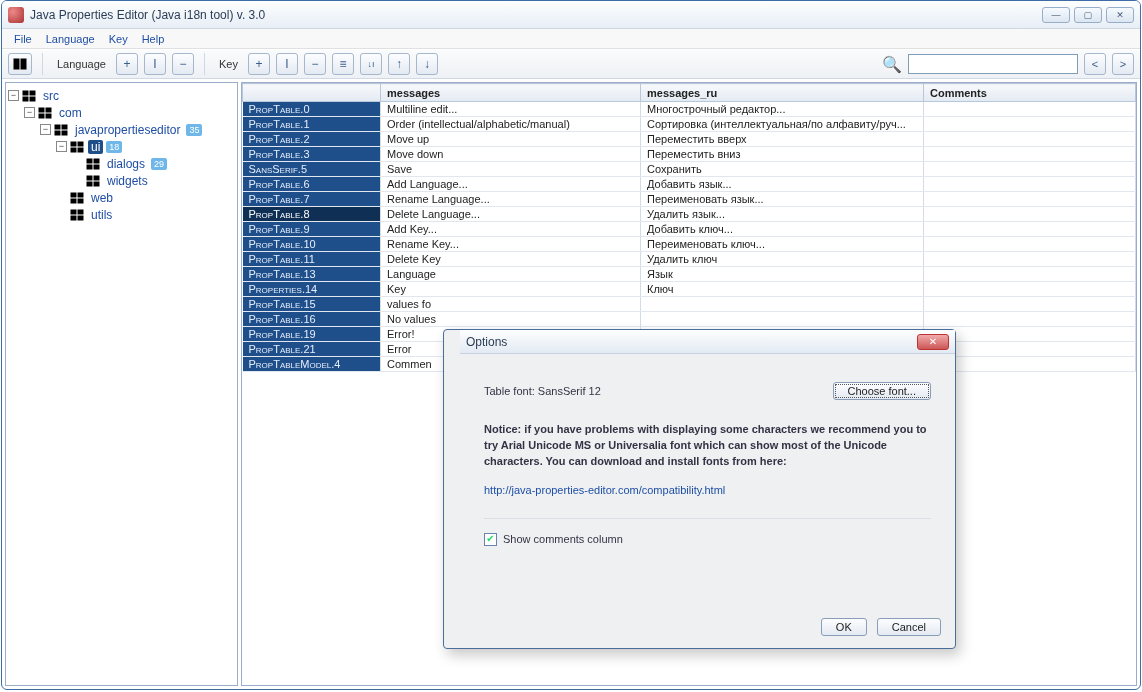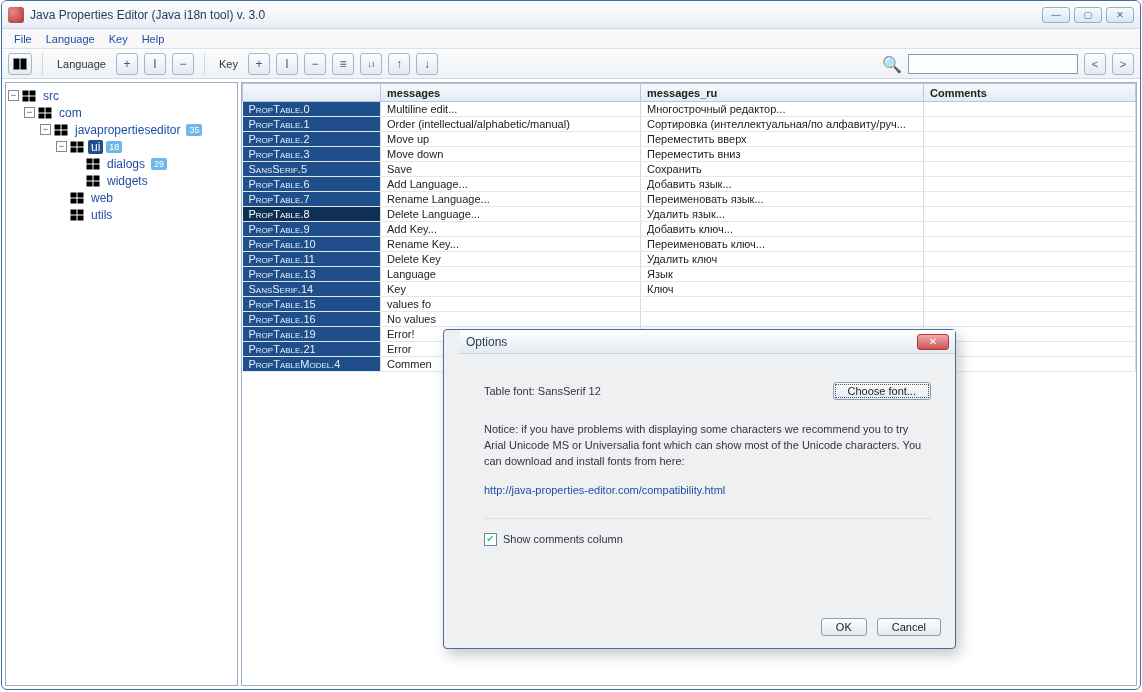--- a/index.html
+++ b/index.html
@@ -60,21 +60,21 @@
 
 
 .dialog { position:absolute; left:443px; top:329px; width:513px; height:320px; background:#eef0f2; border:1px solid #4b6d9b; border-radius:4px; box-shadow:4px 6px 14px rgba(0,0,0,.22); display:flex; flex-direction:column;padding-left:16px; }
 .dialog .dtitle { height:24px; background:linear-gradient(#fdfefe,#e3eaf3); display:flex; align-items:center; padding:0 6px; border-bottom:1px solid #c7d2e0; }
 .dialog .dtitle .t { flex:1; font-size:12px; color:#2b3d55; }
 .dialog .dtitle .close { width:32px; height:16px; border:1px solid #b33; border-radius:3px; background:linear-gradient(#f2aaaa,#cc5656); color:#fff; font-size:10px; display:flex; align-items:center; justify-content:center; }
 .dialog .dbody { flex:1; padding:28px 24px 10px 24px; font-size:11px; color:#334; position:relative; }
 .dialog .fontrow { display:flex; align-items:center; justify-content:space-between; margin-bottom:22px; }
 .dialog .btn { padding:2px 14px; border:1px solid #8a9db8; border-radius:3px; background:linear-gradient(#fcfdff,#e4eaf2); color:#222; font-size:11px; }
 .dialog .btn.focused { outline:1px dotted #555; outline-offset:-3px; }
-.dialog .notice { color:#334; margin-bottom:14px; line-height:1.45; }
+.dialog .notice { color:#334; margin-bottom:14px; line-height:1.45;font-weight:bold; }
 .dialog a { color:#1e4fa5; text-decoration:none; }
 .dialog .hr { height:1px; background:#dadfe6; margin:22px 0 14px; }
 .dialog .chkrow { display:flex; align-items:center; gap:6px; }
 .dialog .chk { width:13px; height:13px; border:1px solid #6a85ab; background:#fff; display:flex; align-items:center; justify-content:center; font-size:10px; color:#2d6; line-height:1; }
 .dialog .dbuttons { display:flex; gap:10px; justify-content:flex-end; padding:8px 14px 12px; }
 </style>
 </head>
 <body>
 
 <div class="window">
@@ -309,21 +309,21 @@
                 <td>Удалить ключ</td>
                 <td></td>
               </tr>
               <tr>
                 <td class="keycell">PropTable.13</td>
                 <td>Language</td>
                 <td>Язык</td>
                 <td></td>
               </tr>
               <tr>
-                <td class="keycell">SansSerif.14</td>
+                <td class="keycell">Properties.14</td>
                 <td>Key</td>
                 <td>Ключ</td>
                 <td></td>
               </tr>
               <tr>
                 <td class="keycell">PropTable.15</td>
                 <td>values fo</td>
                 <td></td>
                 <td></td>
               </tr>

